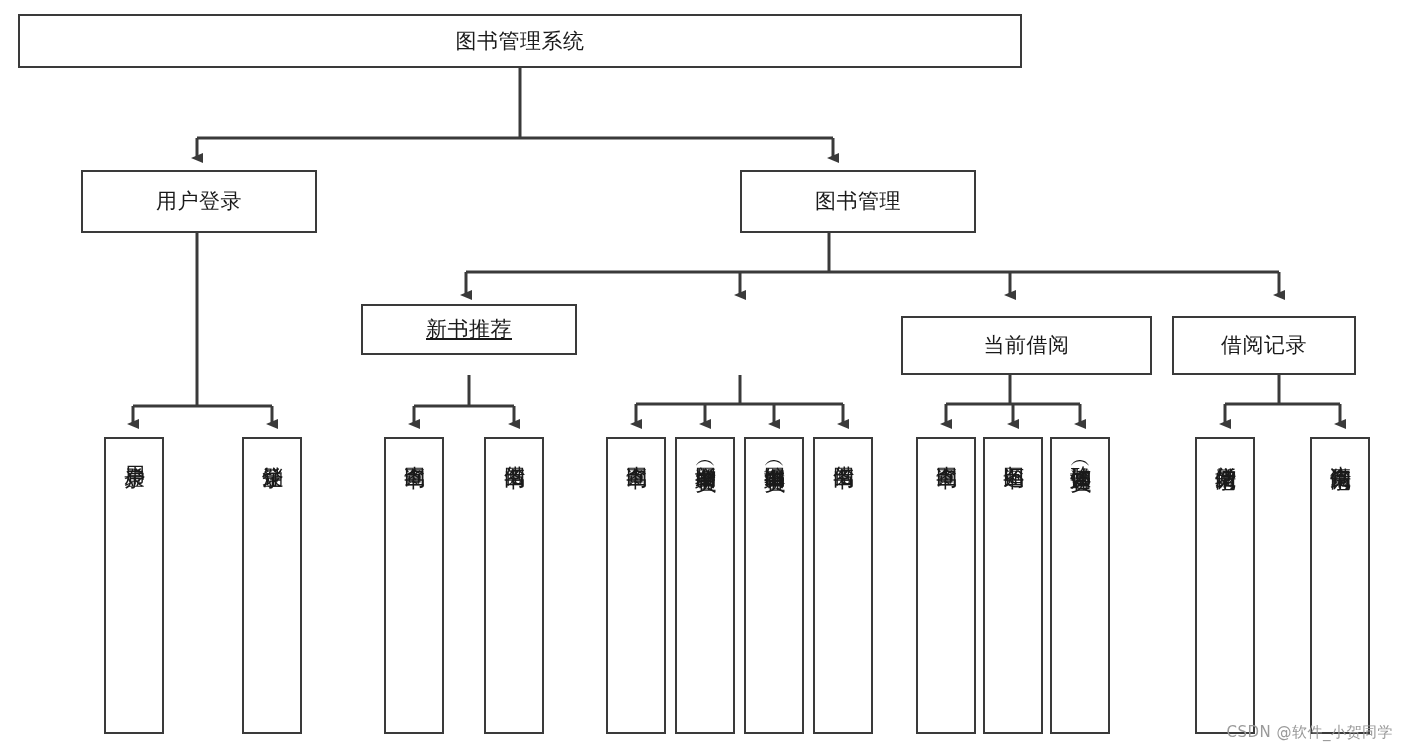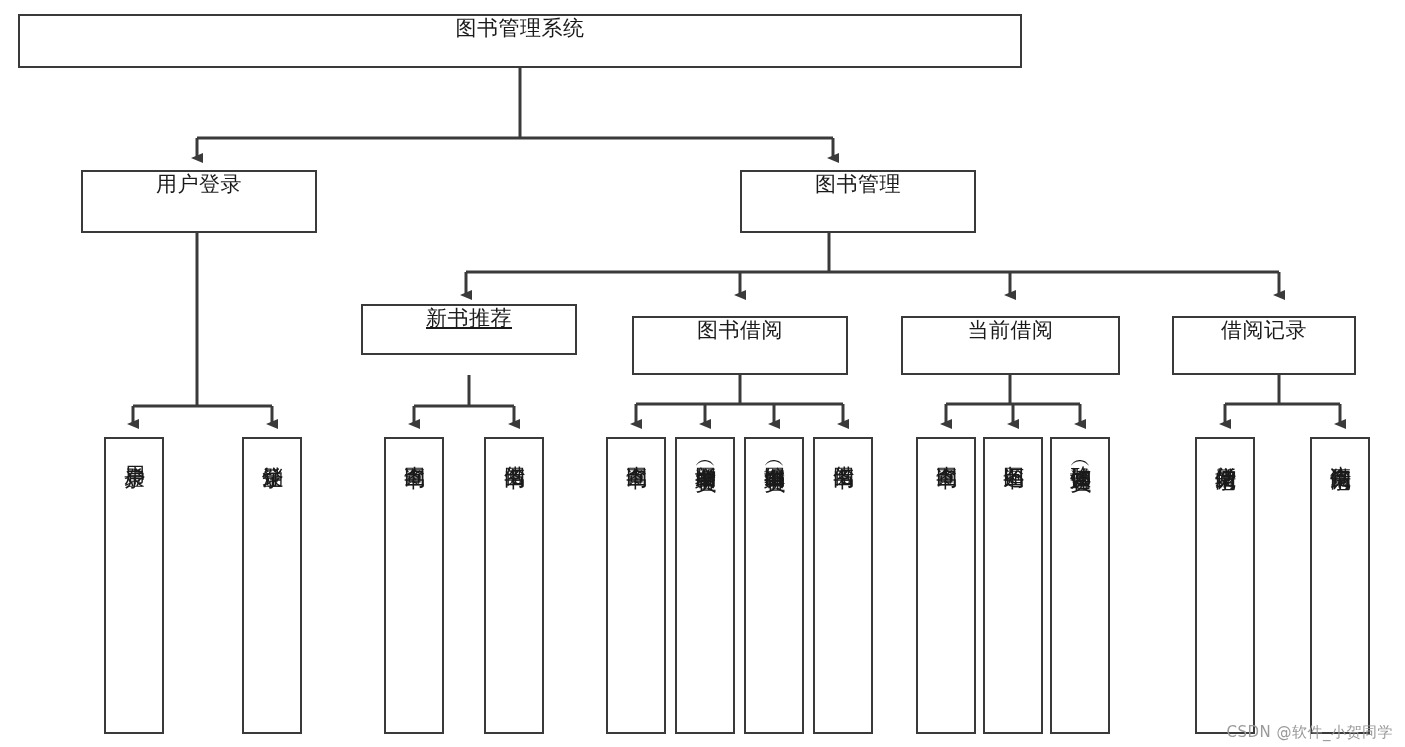--- a/index.html
+++ b/index.html
@@ -23,20 +23,21 @@
     top: 0;
     width: 1405px;
     height: 747px;
   }
   .node-box {
     position: absolute;
     box-sizing: border-box;
     border: 2px solid #3a3a3a;
     background: #ffffff;
     display: flex;
+    align-items: center;
     justify-content: center;
     color: #1a1a1a;
   }
   .node-label-h {
     font-size: 21px;
     line-height: 1.15;
     white-space: nowrap;
     letter-spacing: 0.5px;
   }
   .node-label-v {
@@ -130,25 +131,22 @@
   </div>
 
   <div class="node-box" style="left:711px; top:170px; width:236px; height:63px;margin-left:29px;">
     <span class="node-label-h">图书管理</span>
   </div>
 
   <div class="node-box" style="left:361px; top:304px; width:216px; height:51px;text-decoration:underline;">
     <span class="node-label-h">新书推荐</span>
   </div>
 
-  <div class="node-box" style="left:632px; top:316px; width:216px; height:59px;">
-    <span class="node-label-h">图书借阅</span>
-  </div>
-
-  <div class="node-box" style="left:901px; top:316px; width:219px; height:59px;">
+
+  <div class="node-box" style="left:901px; top:316px; width:251px; height:59px;">
     <span class="node-label-h">当前借阅</span>
   </div>
 
   <div class="node-box" style="left:1172px; top:316px; width:184px; height:59px;">
     <span class="node-label-h">借阅记录</span>
   </div>
 
   <div class="node-box leaf-box" style="left:104px; top:437px; width:60px; height:297px;">
     <span class="node-label-v">用户登录</span>
   </div>

